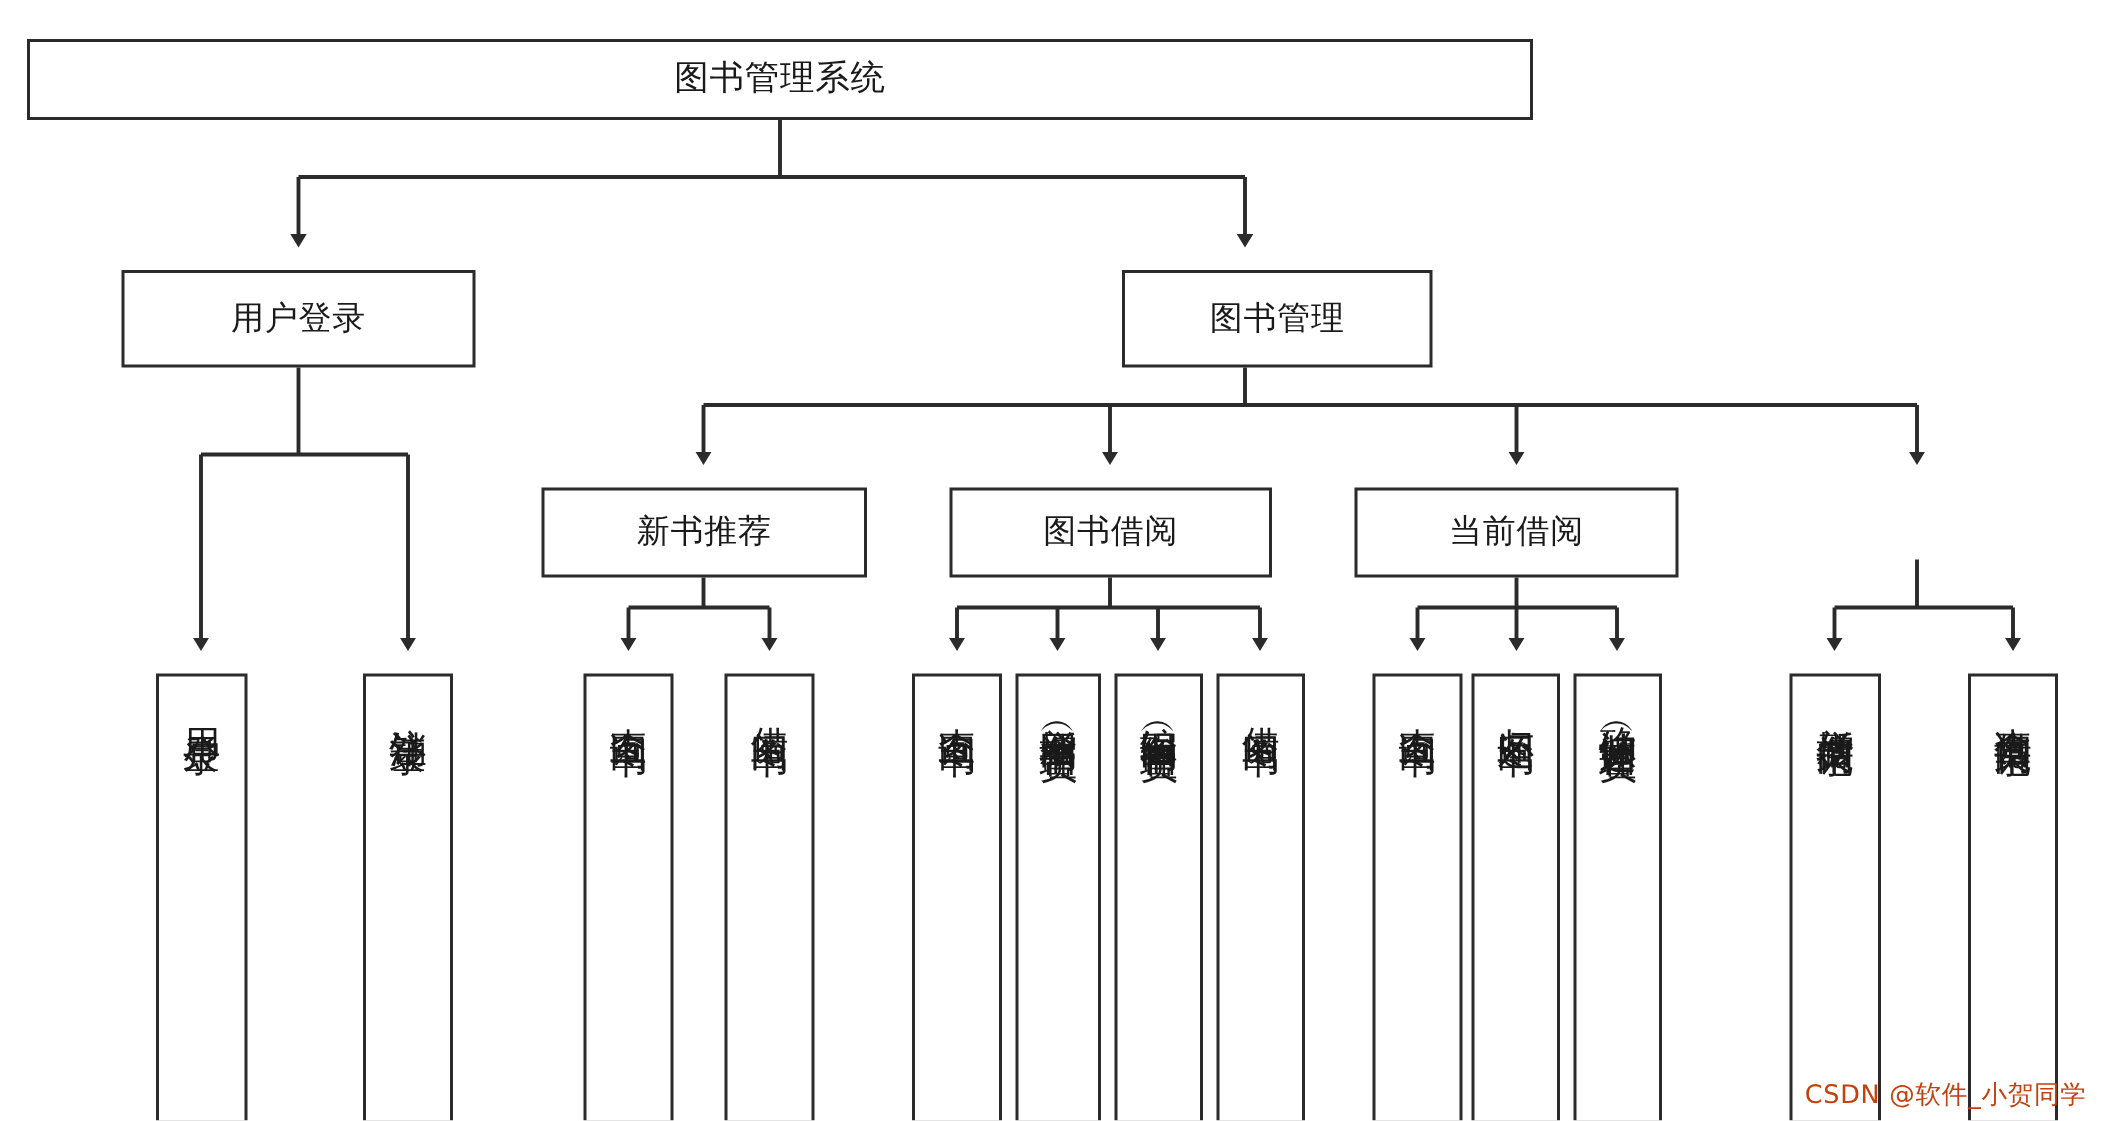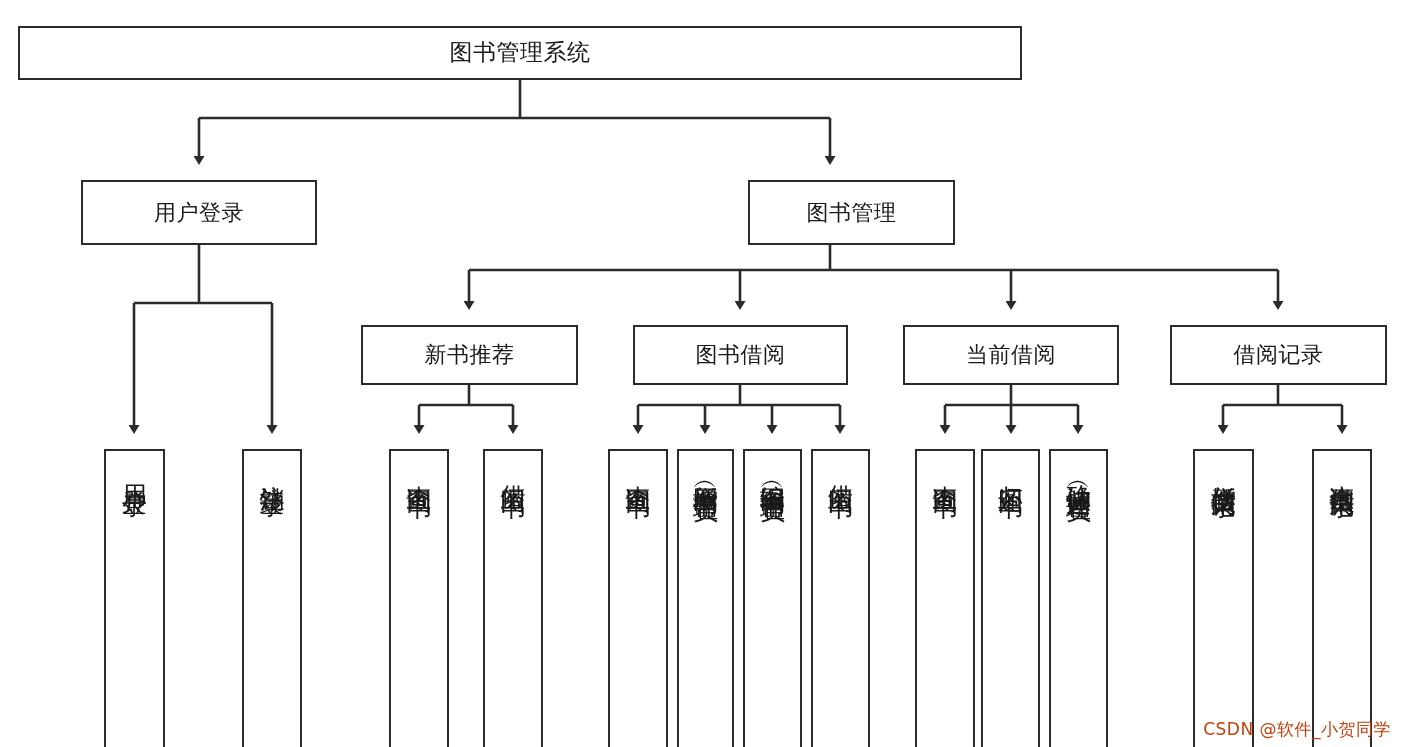--- a/index.html
+++ b/index.html
@@ -166,23 +166,20 @@
   </div>
 
   <div class="node horiz" style="left:903px; top:313px; width:216px; height:60px;">
     <span class="label">当前借阅</span>
   </div>
 
   <div class="node horiz" style="left:633px; top:313px; width:215px; height:60px;">
     <span class="label">图书借阅</span>
   </div>
 
-  <div class="node horiz" style="left:1170px; top:313px; width:217px; height:60px;">
-    <span class="label">借阅记录</span>
-  </div>
 
   <div class="node vert" style="left:104px; top:437px; width:61px; height:300px;">
     <span class="label">用户登录</span>
   </div>
 
   <div class="node vert" style="left:242px; top:437px; width:60px; height:300px;">
     <span class="label">注销登录</span>
   </div>
 
   <div class="node vert" style="left:389px; top:437px; width:60px; height:300px;">

